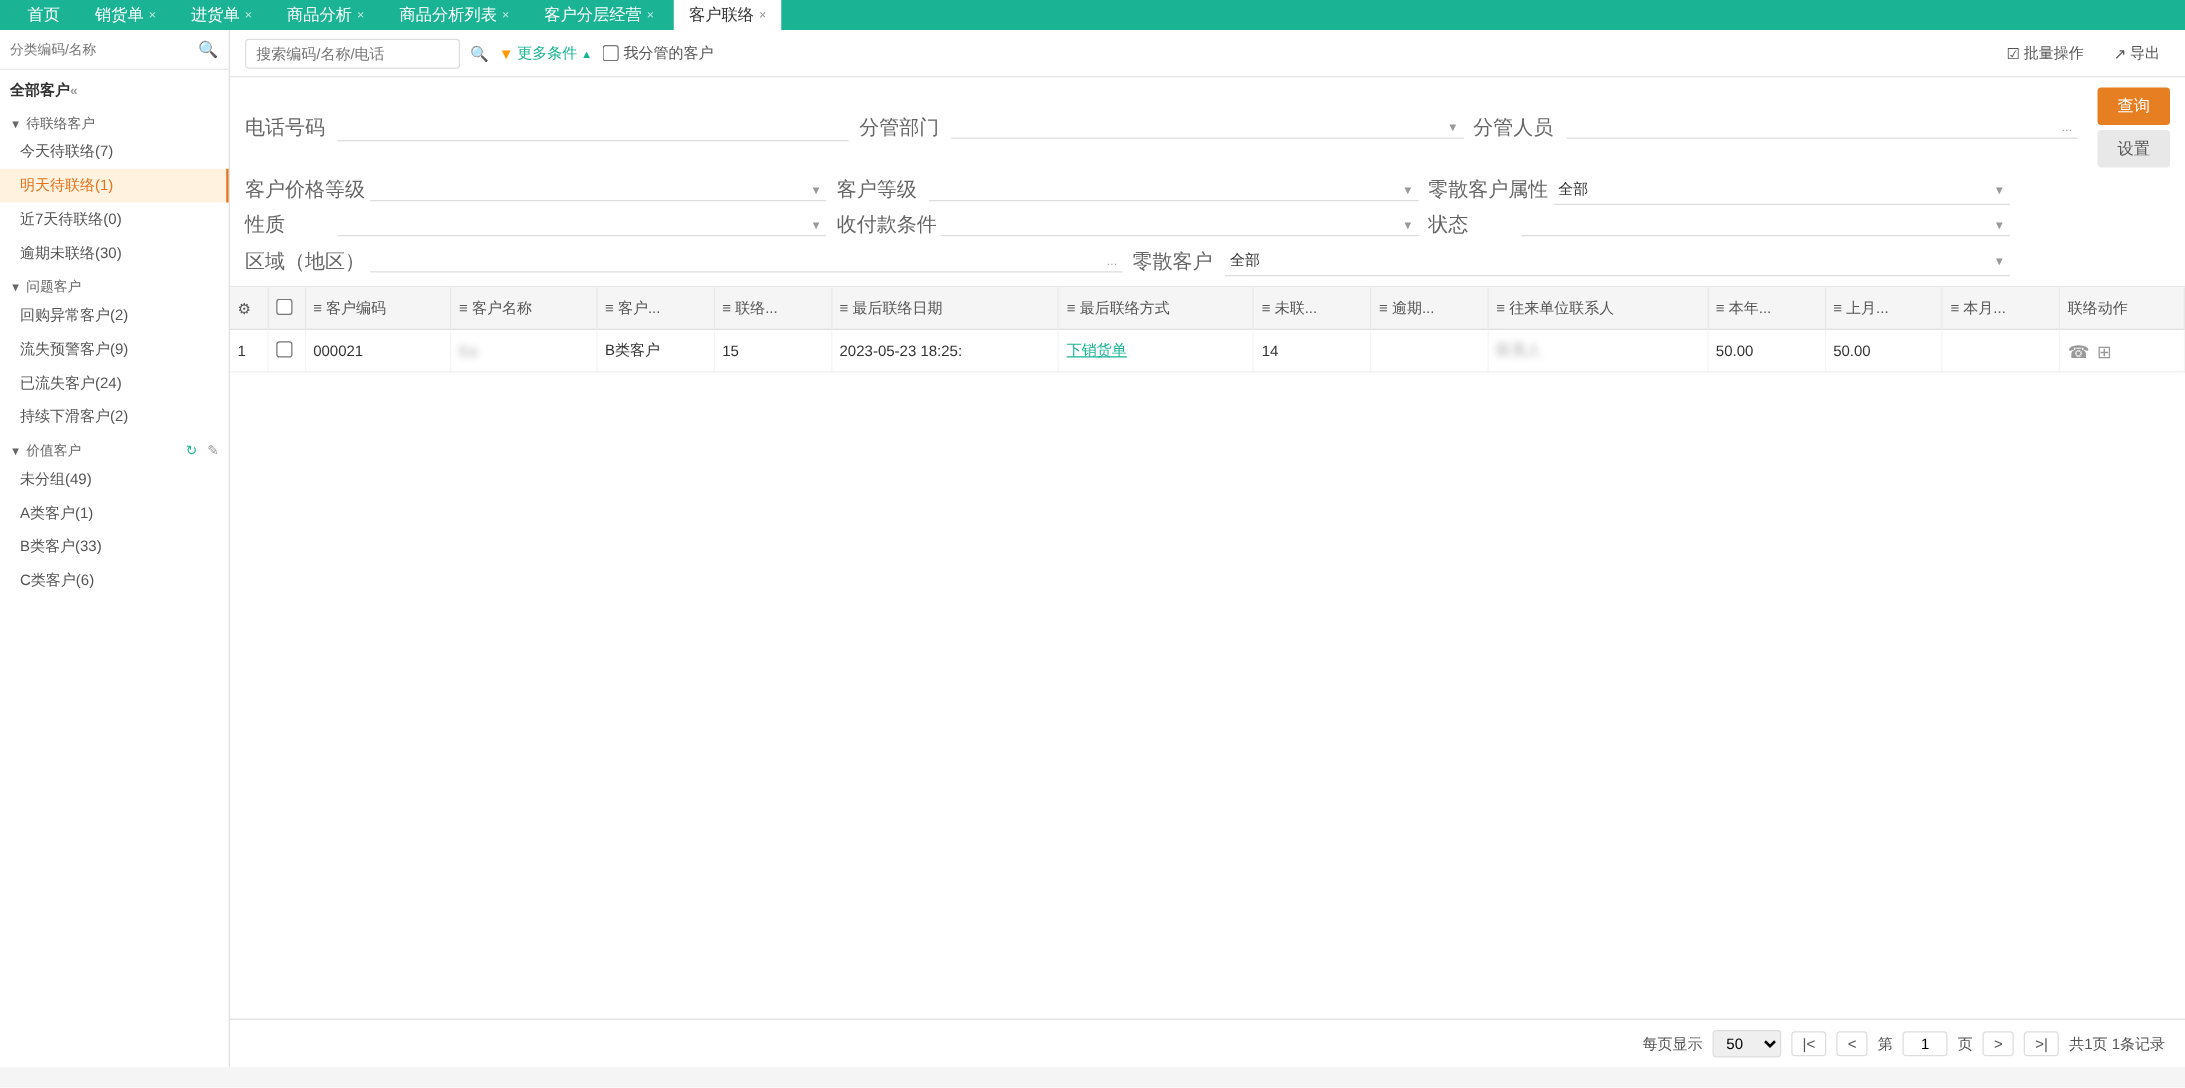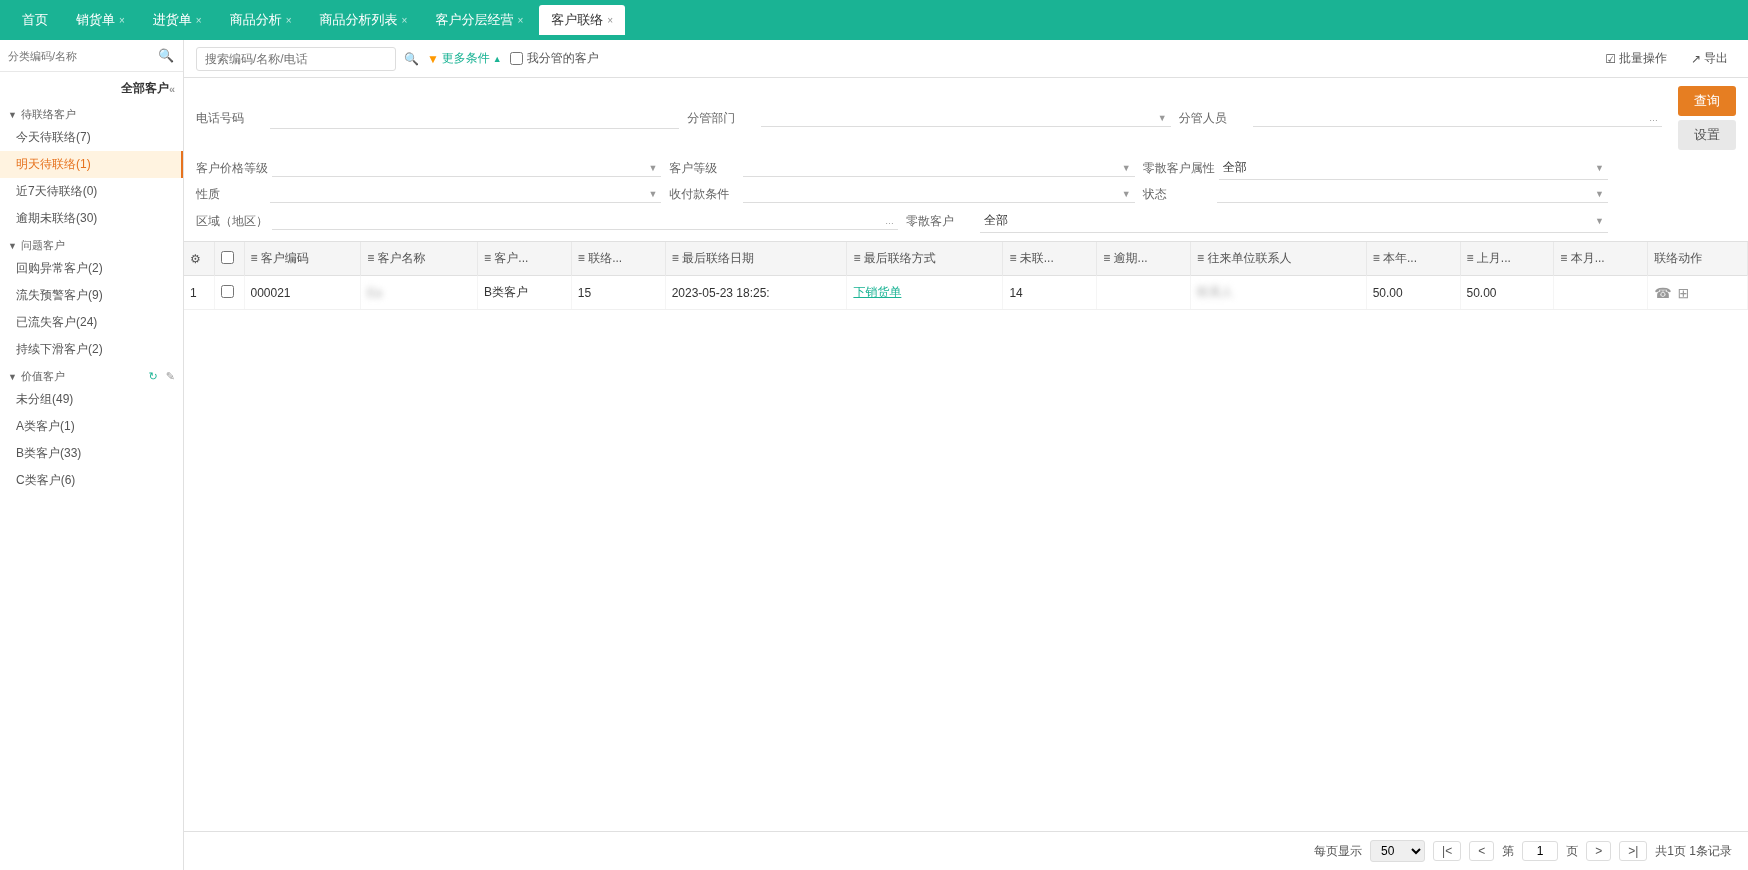--- a/index.html
+++ b/index.html
@@ -1,21 +1,21 @@
 <!DOCTYPE html>
 <html><head>
   <meta charset="utf-8">
   <style>
     * { box-sizing: border-box; margin: 0; padding: 0; }
     body { font-family: 'Microsoft YaHei', Arial, sans-serif; font-size: 12px; background: #f5f5f5; color: #333; }
 
     
     .top-nav {
       background: #1ab394;
-      height: 40px;
+      height: 24px;
       display: flex;
       align-items: center;
       padding: 0 10px;
       gap: 4px;
       text-align: right;
     }
     .nav-item {
       color: #fff;
       padding: 6px 12px;
       cursor: pointer;
@@ -55,21 +55,21 @@
       border: none;
       outline: none;
       font-size: 12px;
       color: #999;
     }
     .sidebar-search .search-icon { color: #999; font-size: 13px; cursor: pointer; }
 
     .sidebar-section-header {
       display: flex;
       align-items: center;
-      justify-content: flex-end;
+      justify-content: flex-start;
       padding: 8px 8px 4px;
       font-weight: bold;
       color: #333;
       font-size: 12px;
     }
     .sidebar-section-header .collapse-icon { color: #999; cursor: pointer; font-size: 11px; }
 
     .sidebar-group-title {
       padding: 6px 8px 2px;
       color: #666;
@@ -103,21 +103,21 @@
       padding: 6px 12px;
       display: flex;
       align-items: center;
       gap: 8px;
     }
     .filter-search-input {
       border: 1px solid #ddd;
       border-radius: 3px;
       padding: 4px 8px;
       font-size: 12px;
-      width: 200px;
+      width: 172px;
       outline: none;
       color: #999;
     }
     .filter-btn {
       display: flex;
       align-items: center;
       gap: 3px;
       color: #1ab394;
       cursor: pointer;
       font-size: 12px;
@@ -159,21 +159,21 @@
     }
     .filter-row:last-child { margin-bottom: 0; }
     .filter-field {
       display: flex;
       align-items: center;
       gap: 4px;
       flex: 1;
     }
     .filter-label {
       color: #666;
-      font-size: 12px;
+      font-size: 16px;
       white-space: nowrap;
       min-width: 70px;
       font-family: Liberation Serif, serif;
     }
     .filter-input {
       flex: 1;
       border: none;
       border-bottom: 1px solid #ddd;
       padding: 3px 4px;
       font-size: 12px;

